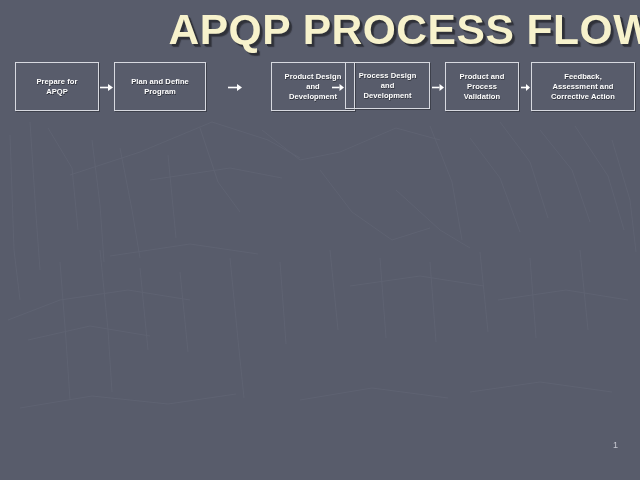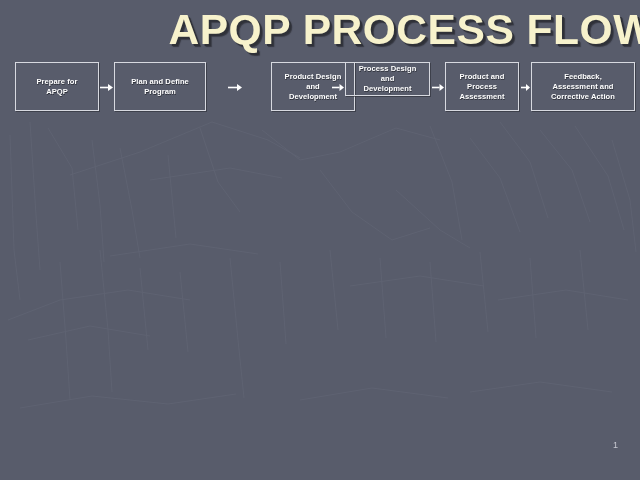--- a/index.html
+++ b/index.html
@@ -190,30 +190,30 @@
       <span class="lbl">Plan and Define
 Program</span>
     </div>
 
     <div class="pbox" style="left:243px; top:62px; width:84px; height:49px;margin-left:28px;">
       <span class="lbl">Product Design
 and
 Development</span>
     </div>
 
-    <div class="pbox" style="left:345px; top:62px; width:85px; height:34px;">
+    <div class="pbox" style="left:345px; top:62px; width:85px; height:47px;">
       <span class="lbl">Process  Design
 and
 Development</span>
     </div>
 
     <div class="pbox" style="left:445px; top:62px; width:74px; height:49px;">
       <span class="lbl">Product and
 Process
-Assessment</span>
+Validation</span>
     </div>
 
     <div class="pbox" style="left:531px; top:62px; width:104px; height:49px;">
       <span class="lbl">Feedback,
 Assessment and
 Corrective Action</span>
     </div>
 
   </div>
 

